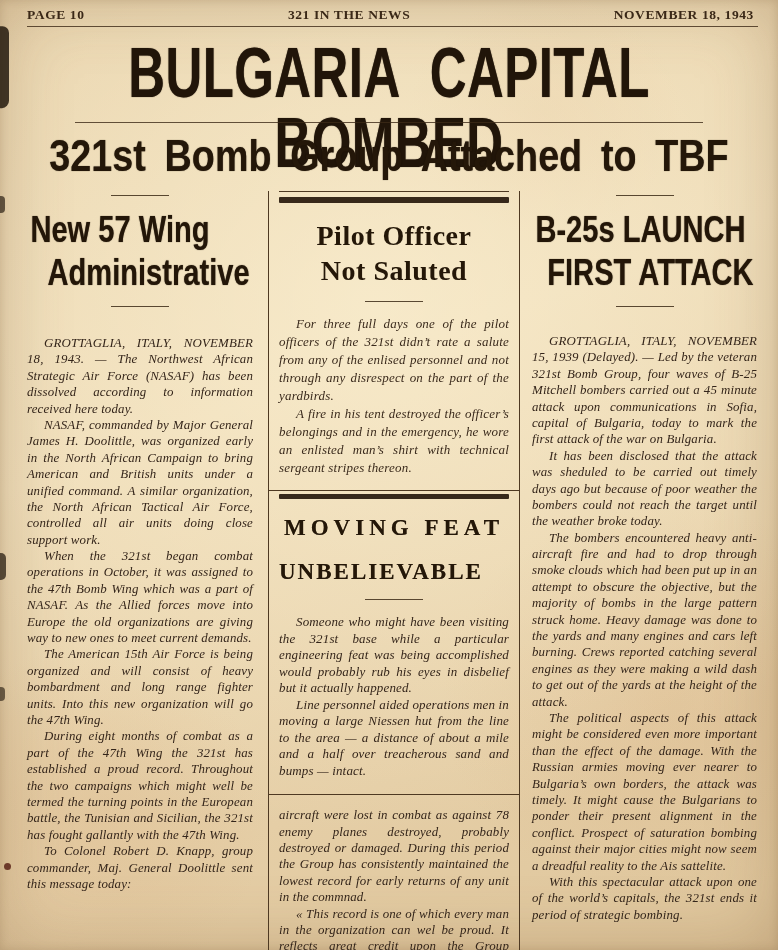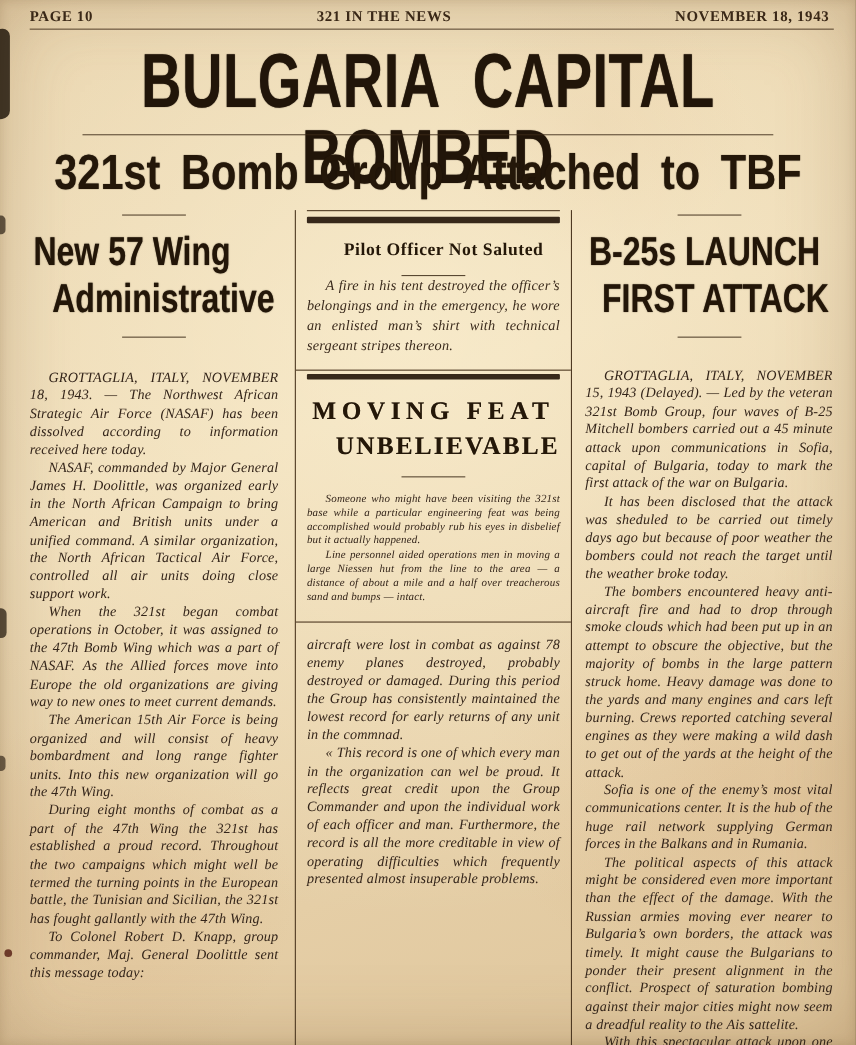--- a/index.html
+++ b/index.html
@@ -39,35 +39,35 @@
     color:#231608;font-size:30px;line-height:1.18;margin-top:12px;height:84px;
     transform:scale(.97,1.22);transform-origin:center top;text-shadow:0 0 1px rgba(25,15,5,.7);}
   .col-head .line2{text-align:right;}
   .bodytext{margin-top:0;}
   .bodytext p{margin:0;font-size:12.9px;line-height:1.27;text-align:justify;
     text-indent:17px;letter-spacing:.15px;color:#34251a;font-style:italic;}
   .noindent{text-indent:0 !important;}
   
   .pilot-box{border-top:1.4px solid #4e3922;padding-top:5px;}
   .thick-bar{height:5.5px;background:#281a0d;border-radius:1px;opacity:.93;}
-  .pilot-title{font-size:16px;font-weight:bold;text-align:right;color:#241708;
+  .pilot-title{font-size:28px;font-weight:bold;text-align:center;color:#241708;
     line-height:1.28;margin:15px auto 0;width:200px;letter-spacing:.5px;}
   .pilot-p{margin:0;font-size:13px;font-style:italic;line-height:1.38;text-align:justify;
     text-indent:17px;color:#3a2a1c;letter-spacing:.2px;}
   .pilot-p.first{margin-top:13px;}
   .mid-sep{margin-top:13px;}
   .mid-sep .thin{border-top:1.4px solid #4e3922;margin:0 -10px;}
   .mid-sep .thick-bar{margin-top:3px;}
   .m-head{font-weight:bold;color:#241708;font-size:23px;line-height:1.2;margin-top:15px;
     text-shadow:0 0 .5px rgba(25,15,5,.6);}
   .m-head .m1{letter-spacing:5px;text-align:center;}
-  .m-head .m2{letter-spacing:2px;text-align:right;margin-top:4px;}
+  .m-head .m2{letter-spacing:2px;margin-top:16px;}
   .thin-rule{border-top:1.4px solid #4e3922;margin:15px -10px 0;}
   .mid-body{margin-top:14px;}
-  .mid-body p{font-size:10px;}
+  .mid-body p{font-size:13px;}
   .cont-body{margin-top:12px;}
   .mt12{margin-top:12px;}
   .mt14{margin-top:14px;}
   .mt26{margin-top:26px;}
   .mt28{margin-top:28px;}
   
   .artifact{position:absolute;background:#1d1309;pointer-events:none;}
   .a1{left:0;top:26px;width:9px;height:82px;border-radius:0 7px 7px 0;opacity:.82;transform:skewY(-4deg);}
   .a2{left:0;top:196px;width:5px;height:17px;border-radius:0 4px 4px 0;opacity:.65;}
   .a3{left:0;top:553px;width:6px;height:27px;border-radius:0 5px 5px 0;opacity:.7;}
@@ -114,20 +114,21 @@
         <p>To Colonel Robert D. Knapp, group commander, Maj. General Doolittle sent this message today:</p>
 
       </div>
     </section>
 
     <section class="col-mid">
       <div class="pilot-box">
         <div class="thick-bar"></div>
         <h3 class="pilot-title">Pilot Officer Not Saluted</h3>
         <div class="short-rule mt12"></div>
+        <p class="pilot-p first">For three full days one of the pilot officers of the 321st didn’t rate a salute from any of the enlised personnel and not through any disrespect on the part of the yardbirds.</p>
         <p class="pilot-p">A fire in his tent destroyed the officer’s belongings and in the emergency, he wore an enlisted man’s shirt with technical sergeant stripes thereon.</p>
       </div>
 
       <div class="mid-sep">
         <div class="thin"></div>
         <div class="thick-bar"></div>
       </div>
 
       <div>
         <div class="m-head">
@@ -151,24 +152,23 @@
     </section>
 
     <section class="col-right">
       <div class="short-rule"></div>
       <div class="col-head">
         <div class="line1">B-25s LAUNCH</div>
         <div class="line2">FIRST ATTACK</div>
       </div>
       <div class="short-rule mt14"></div>
       <div class="bodytext mt26">
-        <p>GROTTAGLIA, ITALY, NOVEMBER 15, 1943 (Delayed). — Led by the veteran 321st Bomb Group, four waves of B-25 Mitchell bombers carried out a 45 minute attack upon communications in Sofia, capital of Bulgaria, today to mark the first attack of the war on Bulgaria.</p>
+        <p>GROTTAGLIA, ITALY, NOVEMBER 15, 1939 (Delayed). — Led by the veteran 321st Bomb Group, four waves of B-25 Mitchell bombers carried out a 45 minute attack upon communications in Sofia, capital of Bulgaria, today to mark the first attack of the war on Bulgaria.</p>
         <p>It has been disclosed that the attack was sheduled to be carried out timely days ago but because of poor weather the bombers could not reach the target until the weather broke today.</p>
         <p>The bombers encountered heavy anti-aircraft fire and had to drop through smoke clouds which had been put up in an attempt to obscure the objective, but the majority of bombs in the large pattern struck home.  Heavy damage was done to the yards and many engines and cars left burning.  Crews reported catching several engines as they were making a wild dash to get out of the yards at the height of the attack.</p>
-        <p>Sofia is one of the enemy’s most vital communications center.  It is the hub of the huge rail network supplying German forces in the Balkans and in Rumania.</p>
         <p>The political aspects of this attack might be considered even more important than the effect of the damage.  With the Russian armies moving ever nearer to Bulgaria’s own borders, the attack was timely.  It might cause the Bulgarians to ponder their present alignment in the conflict.  Prospect of saturation bombing against their major cities might now seem a dreadful reality to the Ais sattelite.</p>
         <p>With this spectacular attack upon one of the world’s capitals, the 321st ends it period of strategic bombing.</p>
 
       </div>
     </section>
 
   </main>
 </div>
 
 </body></html>

